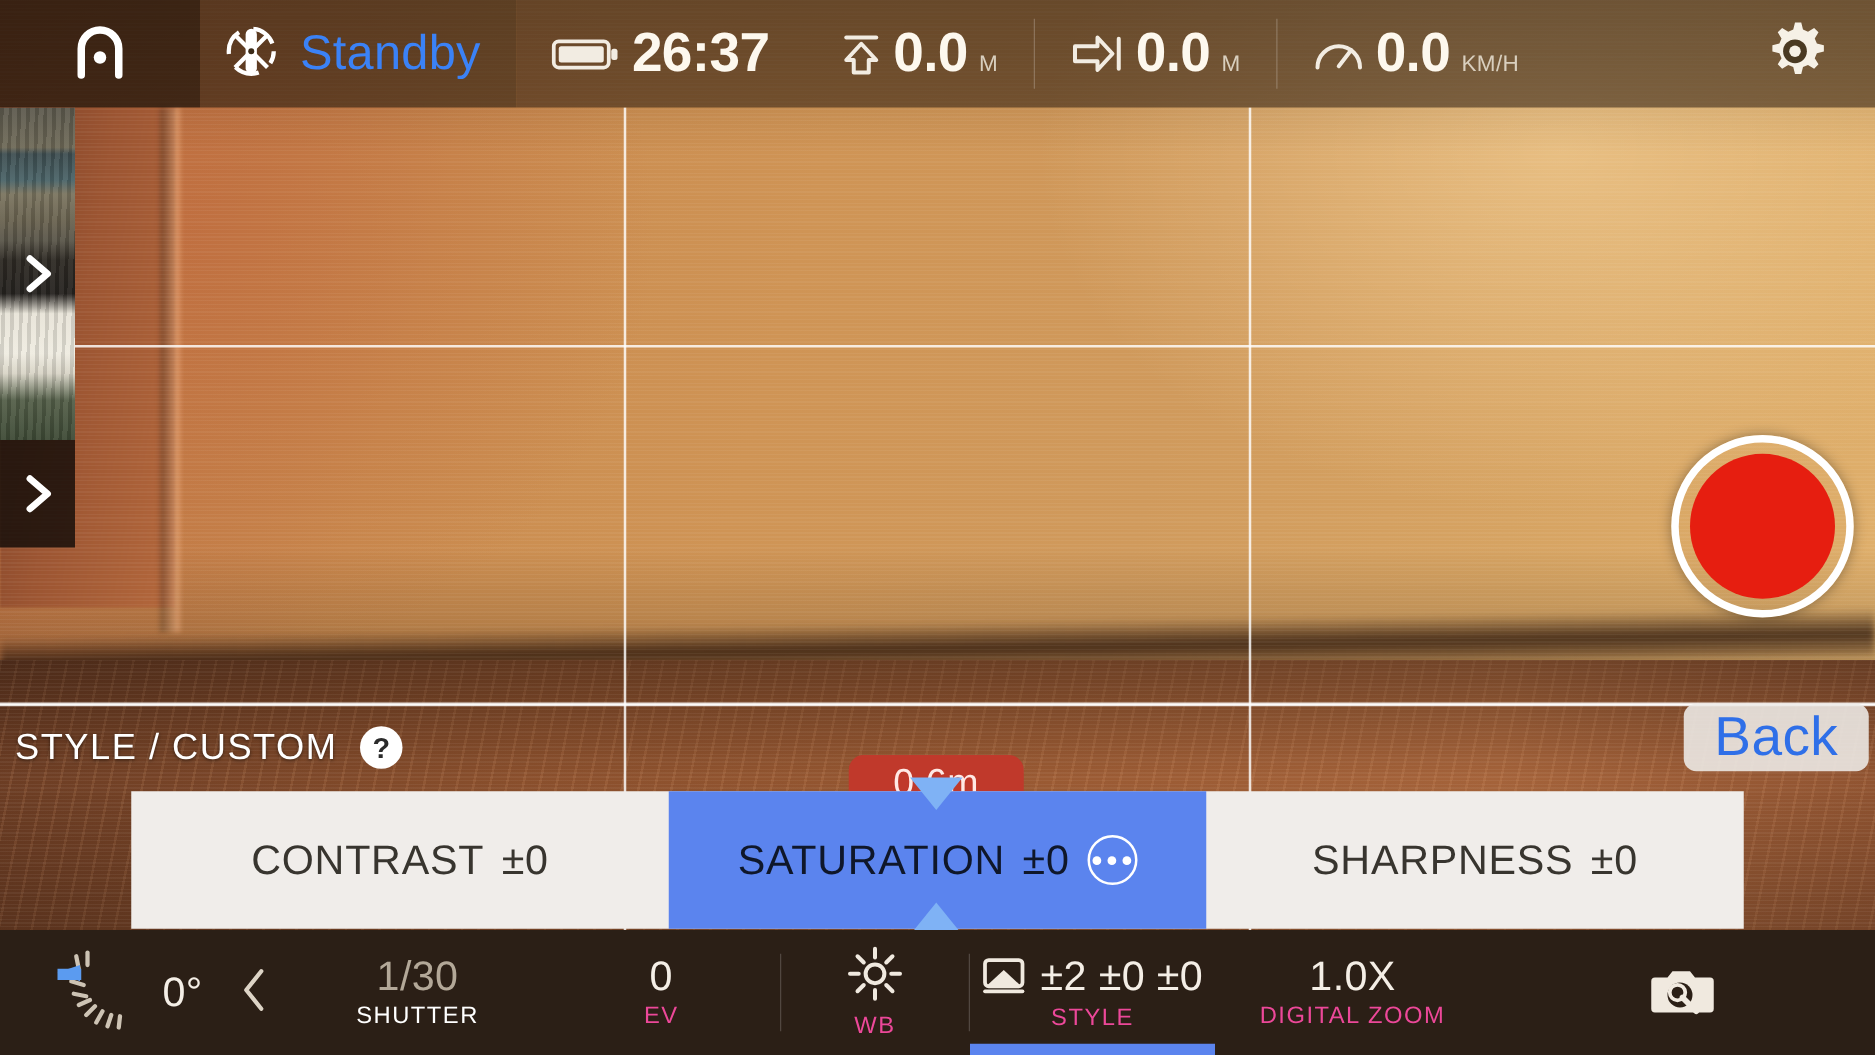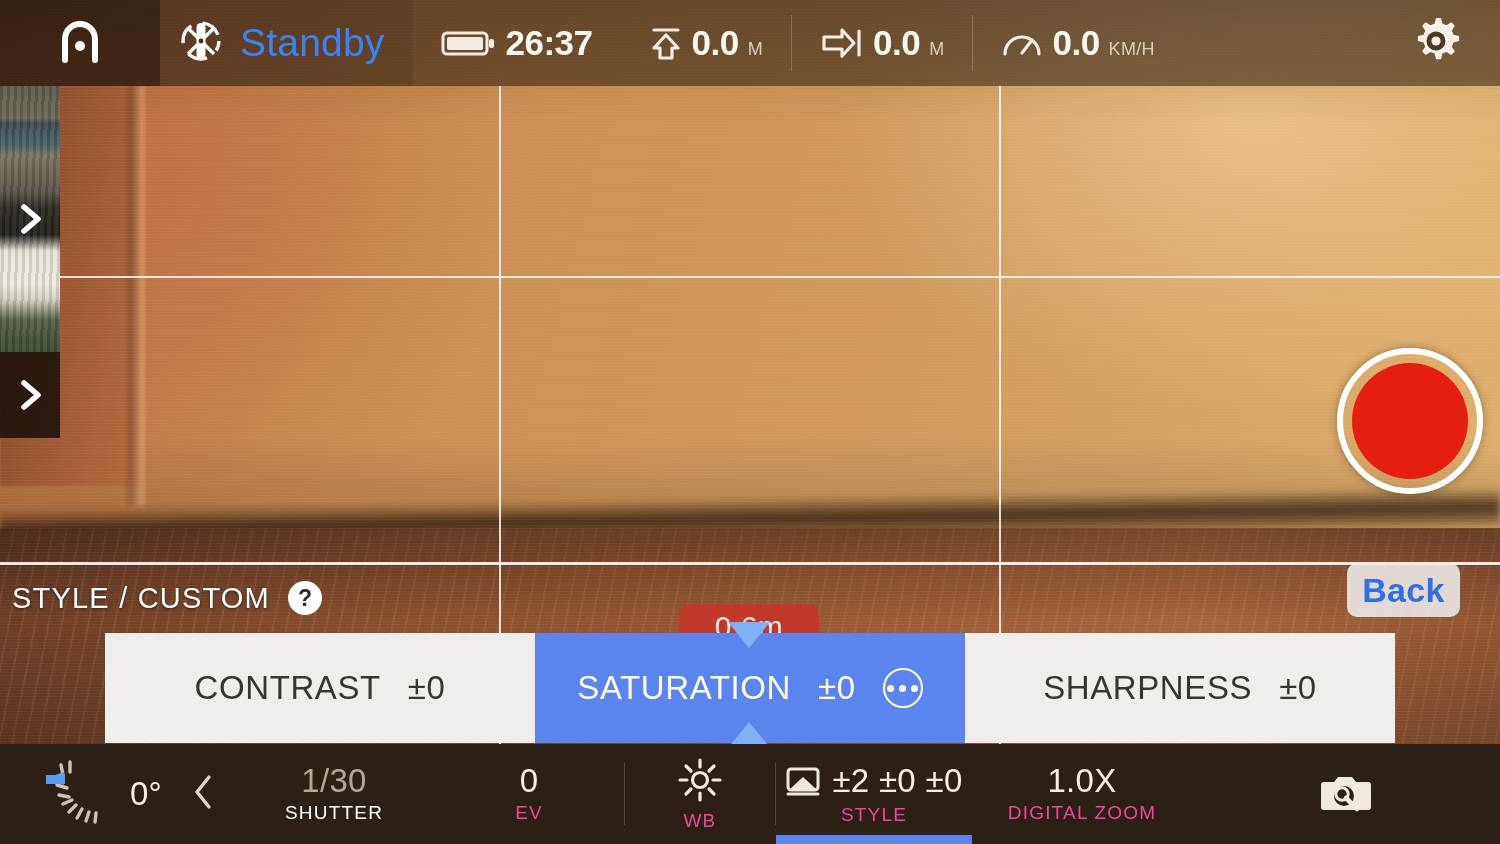--- a/index.html
+++ b/index.html
@@ -74,21 +74,21 @@
   .topbar .tb-status{
     height:86px;display:flex;align-items:center;gap:16px;padding:0 28px 0 18px;
     background:rgba(45,30,16,.62);
   }
   .topbar .tb-telemetry{
     flex:1;height:86px;display:flex;align-items:center;gap:0;
     background:rgba(45,30,16,.55);
   }
   .status-text{font-size:39px;font-weight:normal;color:#3b82f6;letter-spacing:.2px;}
   .telem{display:flex;align-items:baseline;gap:9px;padding:0 28px;height:86px;line-height:86px;}
-  .telem .num{font-size:35px;font-weight:bold;letter-spacing:-.5px;color:#fdf8ee;}
+  .telem .num{font-size:44px;font-weight:bold;letter-spacing:-.5px;color:#fdf8ee;}
   .telem .unit{font-size:18px;color:#d9cfbe;font-weight:normal;letter-spacing:.3px;}
   .telem .ico{align-self:center;display:flex;align-items:center;}
   .divider-v{width:1px;height:56px;background:rgba(255,255,255,.22);align-self:center;}
   .gear-wrap{width:128px;height:86px;display:flex;align-items:center;justify-content:center;background:rgba(45,30,16,.55);}
 
   
   .leftpanel{position:absolute;left:0;width:60px;overflow:hidden;}
   .lp-top{top:86px;height:266px;}
   .lp-bot{top:352px;height:86px;background:rgba(18,12,8,.82);}
   .lp-thumb{position:absolute;inset:0;}
@@ -134,40 +134,40 @@
     font-size:29px;color:#ffffff;letter-spacing:1.2px;font-weight:300;
     margin-left:12px;text-shadow:0 1px 3px rgba(0,0,0,.55);
   }
   .help-badge{
     margin-left:18px;width:34px;height:34px;border-radius:50%;
     background:#fff;color:#2b2b2b;font-size:23px;font-weight:bold;
     display:flex;align-items:center;justify-content:center;
   }
   .topline{position:absolute;left:0;top:563px;width:1500px;height:2px;background:rgba(255,255,255,.85);}
   .back-btn{
-    position:absolute;left:1347px;top:563px;width:113px;height:54px;
+    position:absolute;left:1347px;top:563px;width:148px;height:54px;
     background:rgba(238,236,232,.88);border-radius:10px;
     display:flex;align-items:center;justify-content:center;
-    color:#2f6fe8;font-size:34px;font-weight:700;letter-spacing:.3px;
+    color:#2f6fe8;font-size:44px;font-weight:400;letter-spacing:.3px;
   }
 
   
   .seg-bar{
     position:absolute;left:105px;top:633px;width:1290px;height:110px;
     display:flex;background:#f0edea;
   }
   .seg{
-    flex:1;display:flex;align-items:center;justify-content:center;gap:27px;
+    flex:1;display:flex;align-items:center;justify-content:center;gap:14px;
     font-size:33px;font-weight:300;color:#38352f;letter-spacing:.6px;
     position:relative;
   }
   .seg + .seg:before{
     content:"";position:absolute;left:0;top:14px;bottom:14px;width:1px;background:rgba(0,0,0,.10);
   }
-  .seg.active{background:#5b84ee;color:#ffffff;}
+  .seg.active{background:#5b84ee;color:#0f172a;}
   .seg.active + .seg:before{display:none;}
   .seg.active:before{display:none;}
   .dots-circle{
     width:40px;height:40px;border-radius:50%;border:2.5px solid #fff;
     display:flex;align-items:center;justify-content:center;gap:5px;box-sizing:border-box;
   }
   .dots-circle i{width:7px;height:7px;border-radius:50%;background:#fff;display:block;}
   .tri{position:absolute;left:0;width:0;height:0;}
   .tri-up{
     left:728px;top:722px;

